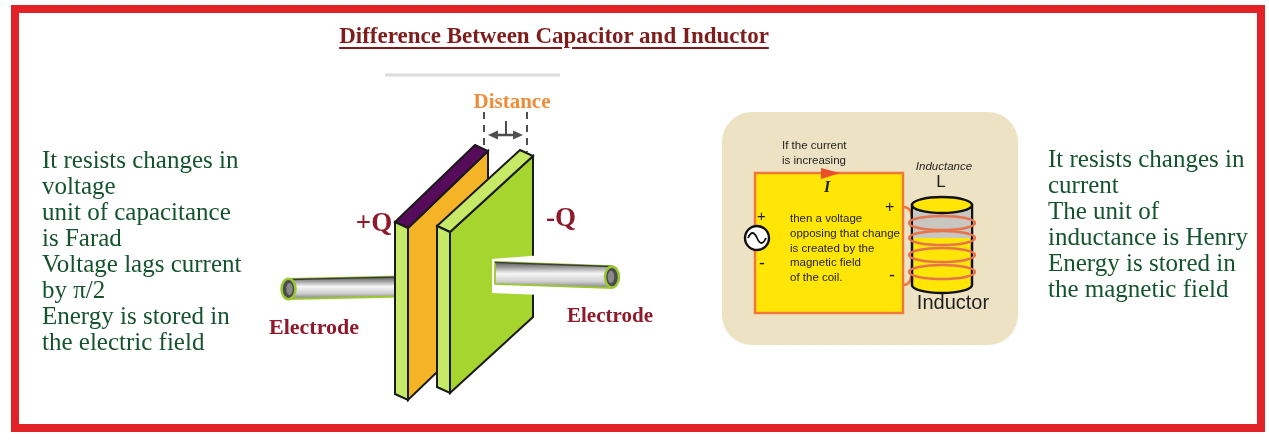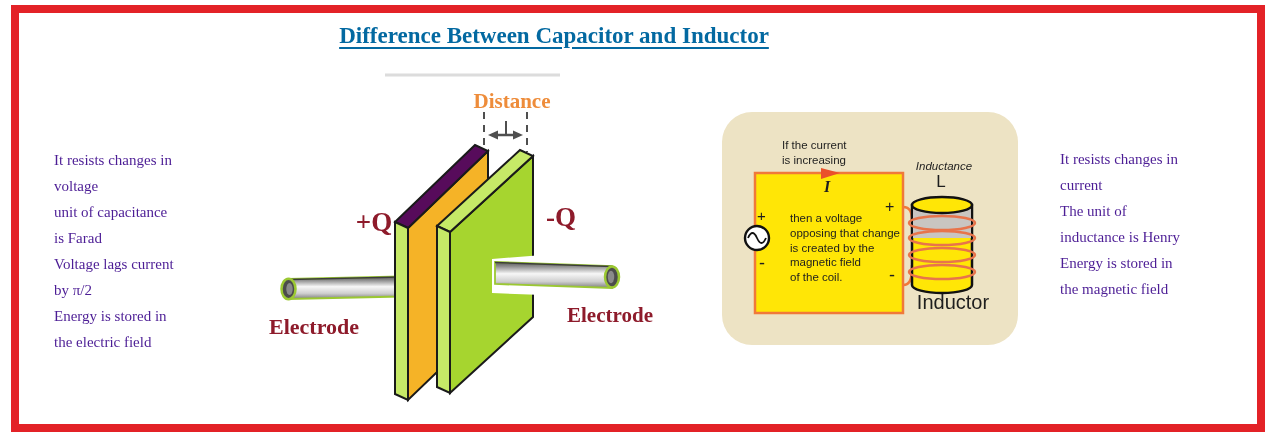--- a/index.html
+++ b/index.html
@@ -1,25 +1,25 @@
 <!DOCTYPE html>
 <html><head>
 <meta charset="utf-8">
 <style>
   html,body{margin:0;padding:0;background:#fff;}
   #stage{position:relative;width:1269px;height:442px;background:#ffffff;overflow:hidden;
          font-family:"Liberation Serif","DejaVu Serif",serif;}
   .frame{position:absolute;left:11px;top:5px;width:1254px;height:427px;
          border:8px solid #E32227;box-sizing:border-box;}
   .title{position:absolute;left:328px;top:23px;width:452px;text-align:center;
-         font-size:23px;font-weight:bold;color:#0369a1;
+         font-size:23px;font-weight:bold;color:#7f1d1d;
          text-decoration:underline;text-decoration-thickness:2px;text-underline-offset:4px;
          white-space:nowrap;}
-  .notes{position:absolute;font-size:15px;line-height:26px;color:#4c1d95;
-         white-space:pre-line;margin-left:12px;}
+  .notes{position:absolute;font-size:25px;line-height:26px;color:#14532d;
+         white-space:pre-line;}
   .notes.left{left:42px;top:147px;width:215px;}
   .notes.right{left:1048px;top:146px;width:212px;}
   .cap-svg{position:absolute;left:255px;top:68px;width:440px;height:345px;}
   .ind-panel{position:absolute;left:722px;top:112px;width:296px;height:233px;background:#EDE3C4;border-radius:30px;}
   .ind-svg{position:absolute;left:0;top:0;width:296px;height:233px;}
   .ip-text{position:absolute;font-family:"Liberation Sans","DejaVu Sans",sans-serif;
            color:#1e1e1e;white-space:pre-line;}
   .t-cond{left:60px;top:26px;font-size:11.5px;line-height:15px;}
   .t-I{left:102px;top:66px;font-size:16px;font-style:italic;font-weight:bold;
        font-family:"Liberation Serif",serif;}

